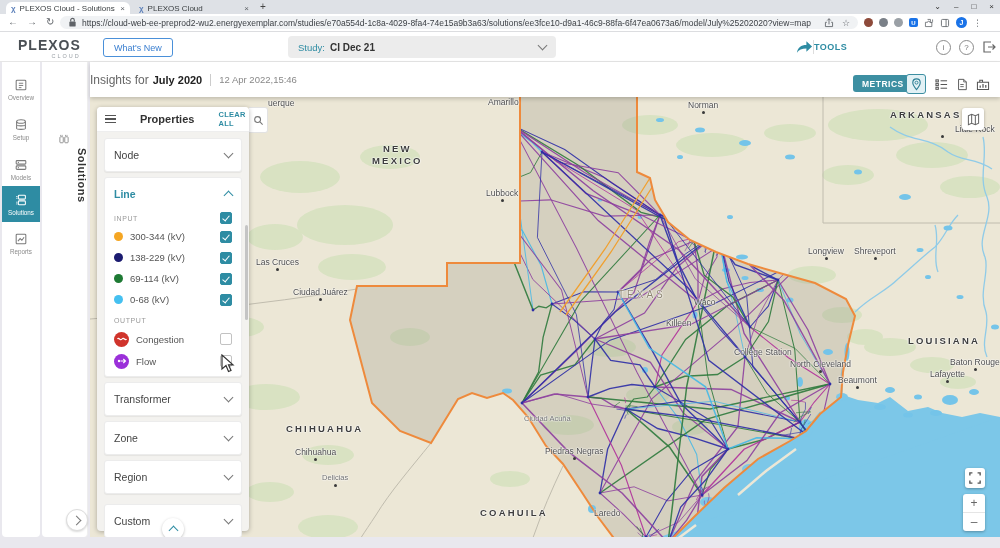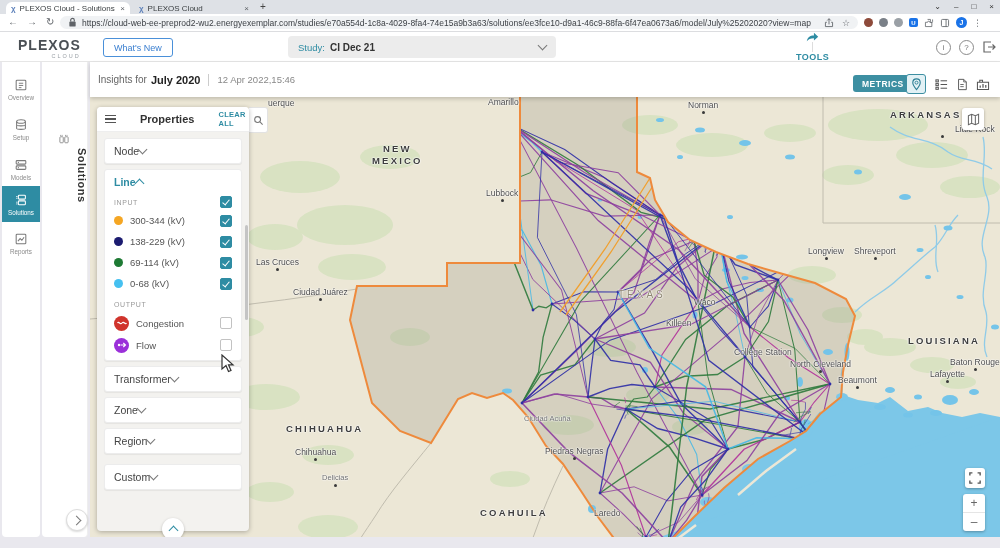--- a/index.html
+++ b/index.html
@@ -26,28 +26,28 @@
   .kebab{font-size:9px;color:#5f6368;}
   
   .appheader{position:absolute;left:0;top:32px;width:1000px;height:30px;background:#fff;border-bottom:1px solid #e6e6e6;box-sizing:border-box;z-index:10;}
   .logo{position:absolute;left:18px;top:5px;line-height:1;}
   .logo .lg1{font-size:14px;font-weight:bold;color:#4a4f54;letter-spacing:1px;}
   .logo .lg2{display:block;text-align:right;font-size:5.5px;color:#9aa0a6;letter-spacing:2px;margin-top:1px;}
   .whatsnew{position:absolute;left:103px;top:6px;height:17px;padding:0 10px;border:1px solid #4a90d9;border-radius:3px;background:#fff;color:#3a7fd0;font-size:9px;display:flex;align-items:center;}
   .studybar{position:absolute;left:288px;top:4px;width:268px;height:22px;background:#ececec;border-radius:4px;display:flex;align-items:center;padding:0 10px;box-sizing:border-box;}
   .studybar .sl{color:#2e8ca3;font-size:9.5px;margin-right:5px;}
   .studybar .sv{color:#333;font-weight:bold;font-size:10px;flex:1;}
-  .hdr-right{position:absolute;left:796px;top:0;height:30px;display:flex;align-items:center;flex-direction:column;}
+  .hdr-right{position:absolute;left:796px;top:0;height:30px;display:flex;align-items:center;}
   .vdiv{width:1px;height:14px;background:#ddd;}
   .tools{color:#2e8ca3;font-size:9px;font-weight:bold;letter-spacing:.5px;}
   .hicon{width:13px;height:13px;border:1px solid #8a8a8a;border-radius:50%;color:#777;font-size:8px;display:flex;align-items:center;justify-content:center;}
   .hdr-far{position:absolute;left:936px;top:0;height:30px;display:flex;align-items:center;gap:8px;}
   
   .insights{position:absolute;left:90px;top:62px;width:910px;height:35px;background:#fff;box-shadow:0 2px 4px rgba(0,0,0,.18);z-index:30;display:flex;align-items:center;}
-  .insights .pfx{color:#666;font-size:10px;margin-left:8px;}
+  .insights .pfx{color:#666;font-size:12px;}
   .insights .per{color:#222;font-weight:bold;font-size:11px;margin-left:4px;}
   .insights .tdiv{width:1px;height:12px;background:#ccc;margin:0 8px;}
   .insights .ts{color:#888;font-size:9.5px;}
   .metrics{position:absolute;left:763px;top:13px;height:17px;padding:0 9px;background:#3d8fa2;border-radius:3px;color:#fff;font-size:8.5px;font-weight:bold;letter-spacing:.5px;display:flex;align-items:center;}
   .ibtn{position:absolute;top:12px;width:20px;height:20px;display:flex;align-items:center;justify-content:center;border-radius:3px;}
   .ibtn.active{background:#e2f1f5;border:1px solid #3d8fa2;box-sizing:border-box;}
   
   .rail{position:absolute;left:2px;top:62px;width:38px;height:475px;background:#fff;border-radius:0 0 4px 4px;z-index:20;}
   .ritem{position:absolute;left:0;width:38px;height:34px;display:flex;flex-direction:column;align-items:center;justify-content:center;gap:2px;}
   .ritem .rlabel{font-size:6.3px;color:#8a8a8a;}
@@ -75,21 +75,21 @@
   
   .props{position:absolute;left:97px;top:107px;width:152px;height:424px;background:#f3f2ef;border-radius:4px;box-shadow:0 1px 5px rgba(0,0,0,.28);z-index:40;}
   .p-head{height:25px;background:#fff;border-radius:4px 4px 0 0;border-bottom:1px solid #eee;display:flex;align-items:center;padding:0 8px;box-sizing:border-box;gap:24px;}
   .burger{display:flex;flex-direction:column;gap:2px;}
   .burger i{display:block;width:11px;height:1.5px;background:#555;}
   .p-title{font-size:11px;font-weight:bold;color:#333;}
   .clearall{font-size:7.5px;font-weight:bold;color:#2e8ca3;letter-spacing:.3px;}
   .p-datacards{height:21px;background:#fff;border-bottom:1px solid #e3e3e3;display:flex;align-items:center;justify-content:space-between;padding:0 10px;font-size:9.5px;color:#444;}
   .p-body{padding:6px 7px;position:relative;}
   .card{background:#fff;border:1px solid #ececec;border-radius:3px;box-shadow:0 1px 1px rgba(0,0,0,.06);margin-bottom:5px;}
-  .cardrow{height:24px;display:flex;align-items:center;padding:0 9px;font-size:10.5px;color:#444;}
+  .cardrow{height:32px;display:flex;align-items:center;justify-content:space-between;padding:0 9px;font-size:10.5px;color:#444;}
   .chev{width:6px;height:6px;border-right:1.5px solid #777;border-bottom:1.5px solid #777;transform:rotate(45deg);margin-top:-3px;}
   .chev.up{transform:rotate(-135deg);margin-top:3px;}
   .chev.teal{border-color:#2e8ca3;}
   .linecard{padding-bottom:4px;}
   .linecard .lt{color:#2e8ca3;font-weight:bold;}
   .grouplbl{display:flex;align-items:center;justify-content:space-between;padding:0 9px;height:16px;font-size:7px;color:#999;letter-spacing:.6px;}
   .vrow{display:flex;align-items:center;height:21px;padding:0 9px;gap:7px;}
   .vdot{width:9px;height:9px;border-radius:50%;}
   .vlabel{flex:1;font-size:9.5px;color:#555;}
   .cb{width:12px;height:12px;border:1.5px solid #c2c2c2;border-radius:2px;box-sizing:border-box;position:relative;background:#fff;}

